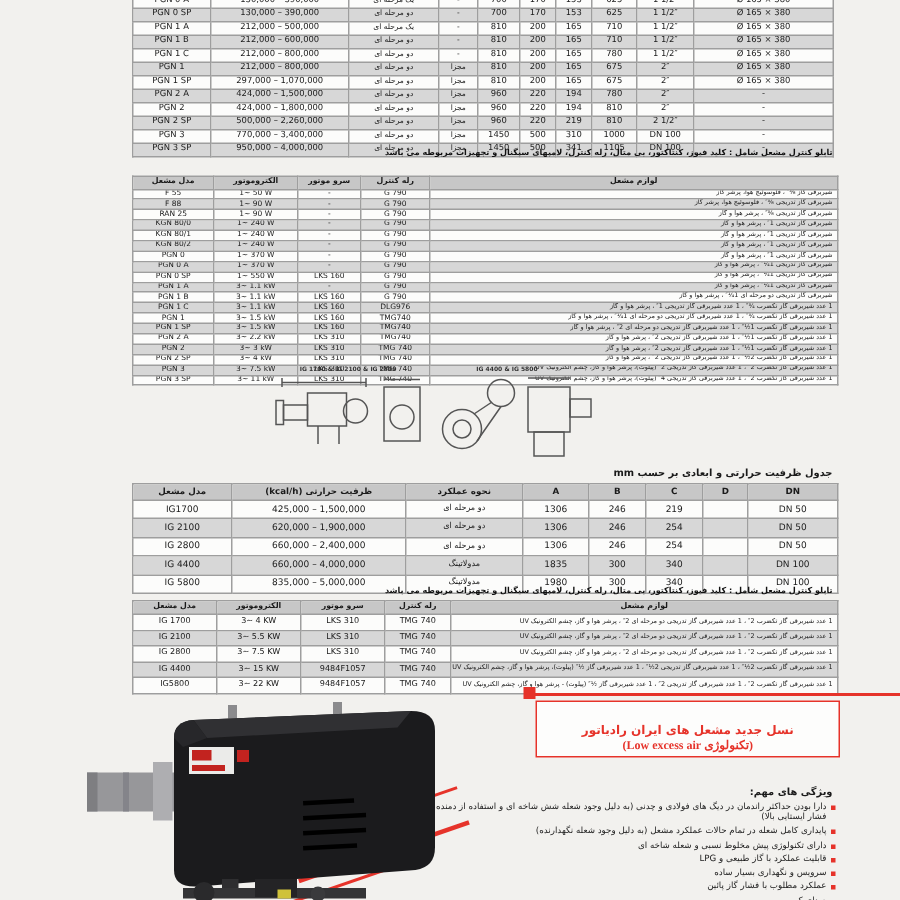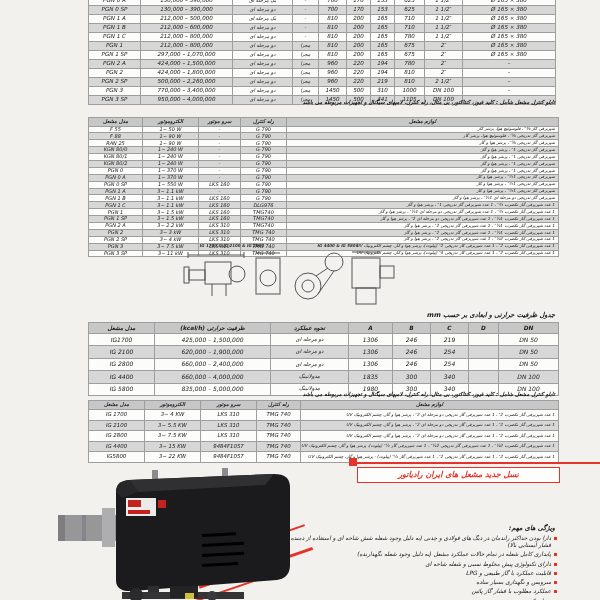--- a/index.html
+++ b/index.html
@@ -1,17 +1,17 @@
 <!DOCTYPE html>
 <html lang="fa"><head>
 <meta charset="utf-8">
 <style>
   html,body{margin:0;padding:0;}
   body{width:600px;height:600px;overflow:hidden;background:#f2f1ee;font-family:"DejaVu Sans",sans-serif;color:#1a1a1a;}
-  .page{position:relative;width:600px;height:600px;overflow:hidden;font-style:italic;}
+  .page{position:relative;width:600px;height:600px;overflow:hidden;}
 
   
   table.t{position:absolute;border-collapse:collapse;table-layout:fixed;background:#fcfcfb;}
   table.t td,table.t th{border:0.6px solid #9e9e9e;padding:0 1px;text-align:center;overflow:hidden;white-space:nowrap;line-height:1.05;}
   table.t th{background:#c7c7c7;font-weight:bold;direction:rtl;}
   table.t tbody tr:nth-child(even){background:#d7d7d7;}
 
   .t1{left:88px;top:-4px;width:467px;font-size:5.6px;}
   .t1 td{height:8px;}
   .t1 td:nth-child(3),.t1 td:nth-child(4){direction:rtl;font-size:5px;}
@@ -40,21 +40,21 @@
   .dlabel{position:absolute;font-size:4px;font-weight:bold;color:#333;text-align:center;white-space:nowrap;}
   .dl1{left:178px;top:243px;width:108px;}
   .dl2{left:288px;top:243px;width:100px;}
   .diag{position:absolute;}
   .diagL{left:182px;top:250px;}
   .diagR{left:290px;top:248px;}
 
   
   .redline{position:absolute;left:353px;top:462px;width:247px;height:2px;background:#e6332a;}
   .redsq{position:absolute;left:349px;top:458px;width:8px;height:8px;background:#e6332a;}
-  .promobox{position:absolute;left:357px;top:467px;width:197px;border:1px solid #e6332a;background:#fdfdfc;padding:2px 2px 2px;text-align:center;}
+  .promobox{position:absolute;left:357px;top:467px;width:197px;border:1px solid #e6332a;background:#fdfdfc;padding:14px 2px 2px;text-align:center;}
   .promobox .l1{color:#e6332a;font-weight:bold;font-size:8px;direction:rtl;line-height:1.25;}
   .promobox .l2{color:#e6332a;font-weight:bold;font-size:7.3px;direction:rtl;line-height:1.3;}
   .promobox .l3{color:#e6332a;font-weight:bold;font-size:8px;direction:rtl;font-family:"Liberation Serif",serif;line-height:1.25;}
   .feat-title{position:absolute;right:45px;top:524px;direction:rtl;font-size:6.6px;font-weight:bold;}
   ul.features{position:absolute;right:43px;top:535px;width:282px;margin:0;padding:0;list-style:none;direction:rtl;}
   ul.features li{display:flex;align-items:flex-start;gap:3px;margin-bottom:2px;font-size:5.8px;line-height:1.25;text-align:right;}
   .bmark{flex:0 0 auto;width:3px;height:3px;background:#e6332a;margin-top:2px;}
 
   
   .license{position:absolute;left:192px;top:541px;width:120px;transform:rotate(-19deg);text-align:center;}
@@ -552,20 +552,21 @@
           <td>TMG 740</td>
           <td>1 عدد شیربرقی گاز تکضرب 2″ ، 1 عدد شیربرقی گاز تدریجی 2″ ، 1 عدد شیربرقی گاز ½″ (پیلوت) - پرشر هوا و گاز، چشم الکترونیک UV</td>
         </tr>
       </tbody>
   </table>
 
   <div class="redsq"></div>
   <div class="redline"></div>
   <div class="promobox">
     <div class="l1">نسل جدید مشعل های ایران رادیاتور</div>
+    <div class="l3">(تکنولوژی Low excess air)</div>
   </div>
 
   <div class="feat-title">ویژگی های مهم:</div>
   <ul class="features">
       <li>
         <span class="bmark"></span>
         <span class="btext">دارا بودن حداکثر راندمان در دیگ های فولادی و چدنی (به دلیل وجود شعله شش شاخه ای و استفاده از دمنده با فشار ایستایی بالا)</span>
       </li>
       <li>
         <span class="bmark"></span>

